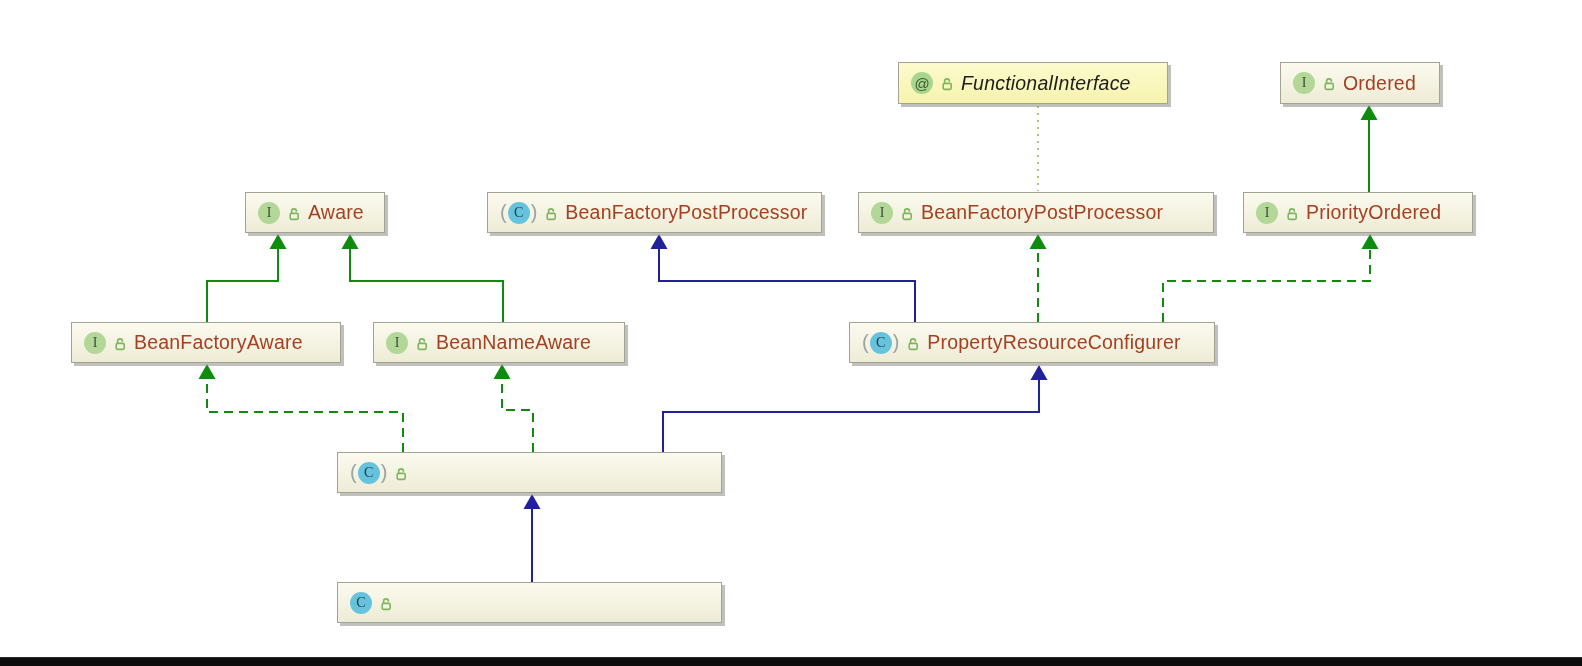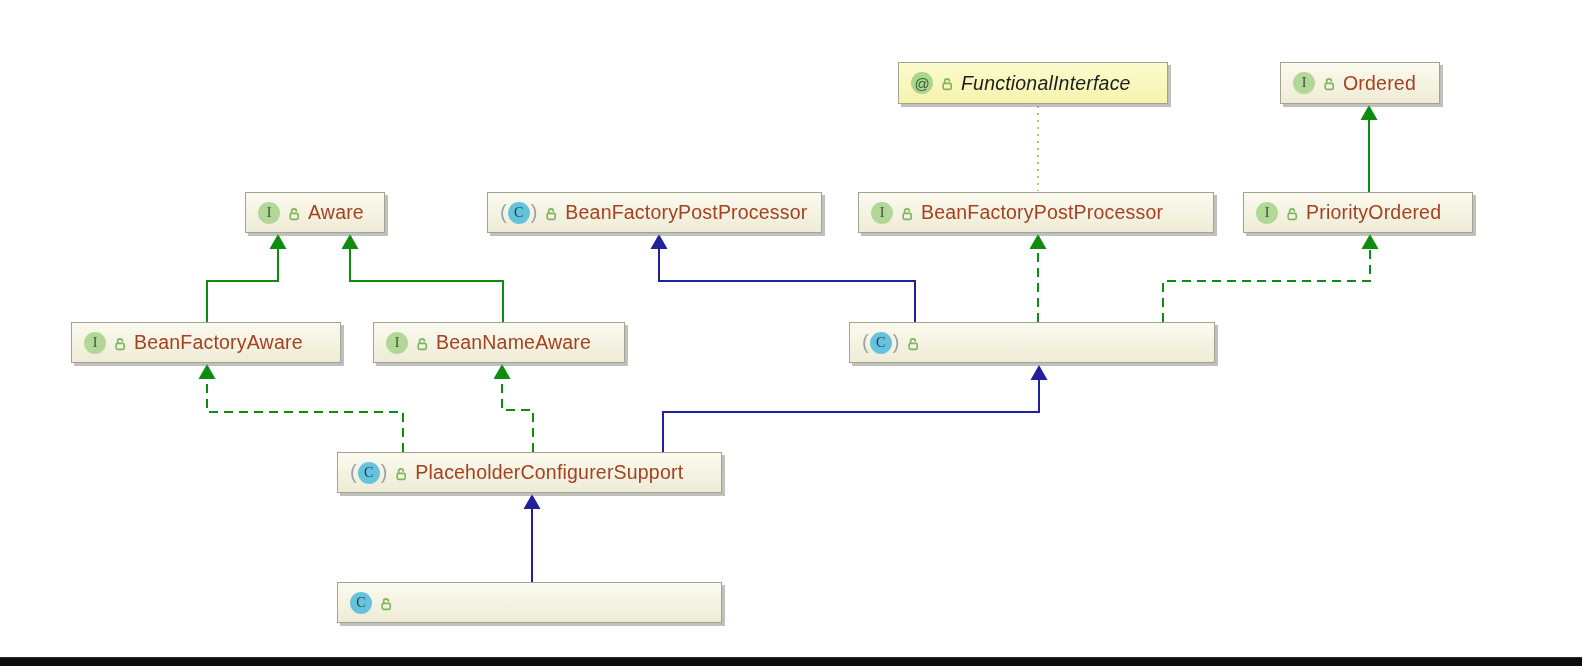--- a/index.html
+++ b/index.html
@@ -206,33 +206,33 @@
   <div class="node abstract" style="left:849px;top:322px;width:366px;">
     <span class="badge-wrap">
         <span class="badge clazz">C</span>
       </span>
     <span class="lock">
       <svg viewBox="0 0 14 14" width="14" height="14">
           <rect x="3.2" y="6.4" width="8" height="6" rx="1.3" fill="none" stroke="#7fb55e" stroke-width="1.6"></rect>
           <path d="M4.6 6.4 V4.3 a2.4 2.4 0 0 1 4.8 0 v0.5" fill="none" stroke="#7fb55e" stroke-width="1.6"></path>
         </svg>
     </span>
+    <span class="label">PropertyResourceConfigurer</span>
   </div>
 
   <div class="node abstract" style="left:337px;top:452px;width:385px;">
     <span class="badge-wrap">
         <span class="badge clazz">C</span>
       </span>
     <span class="lock">
       <svg viewBox="0 0 14 14" width="14" height="14">
           <rect x="3.2" y="6.4" width="8" height="6" rx="1.3" fill="none" stroke="#7fb55e" stroke-width="1.6"></rect>
           <path d="M4.6 6.4 V4.3 a2.4 2.4 0 0 1 4.8 0 v0.5" fill="none" stroke="#7fb55e" stroke-width="1.6"></path>
         </svg>
     </span>
-    <span class="label">PlaceholderConfigurerSupport</span>
   </div>
 
   <div class="node" style="left:337px;top:582px;width:385px;">
     <span class="badge-wrap">
         <span class="badge clazz">C</span>
       </span>
     <span class="lock">
       <svg viewBox="0 0 14 14" width="14" height="14">
           <rect x="3.2" y="6.4" width="8" height="6" rx="1.3" fill="none" stroke="#7fb55e" stroke-width="1.6"></rect>
           <path d="M4.6 6.4 V4.3 a2.4 2.4 0 0 1 4.8 0 v0.5" fill="none" stroke="#7fb55e" stroke-width="1.6"></path>

